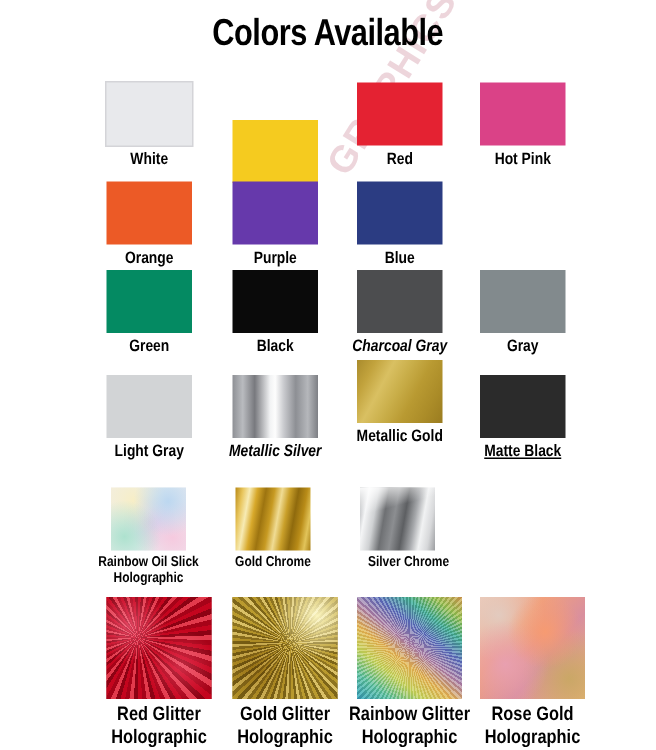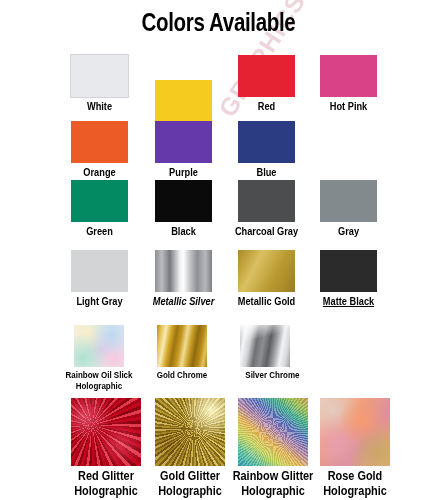--- a/index.html
+++ b/index.html
@@ -227,37 +227,37 @@
         <div class="caption">Blue</div>
       </div>
       <div class="swatch-cell row-std" style="left: 55px; top: 180px; width: 89px;">
         <div class="chip" style="width: 57px; height: 42px; background: rgb(4, 138, 98);"></div>
         <div class="caption">Green</div>
       </div>
       <div class="swatch-cell row-std" style="left: 139px; top: 180px; width: 89px;">
         <div class="chip" style="width: 57px; height: 42px; background: rgb(10, 10, 10);"></div>
         <div class="caption">Black</div>
       </div>
-      <div class="swatch-cell row-std" style="left: 222px; top: 180px; width: 89px;">
+      <div class="swatch-cell row-std" style="left: 222px; top: 180px; width: 89px; font-style: italic;">
         <div class="chip" style="width: 57px; height: 42px; background: rgb(76, 77, 79);"></div>
         <div class="caption">Charcoal Gray</div>
       </div>
       <div class="swatch-cell row-std" style="left: 304px; top: 180px; width: 89px;">
         <div class="chip" style="width: 57px; height: 42px; background: rgb(130, 138, 141);"></div>
         <div class="caption">Gray</div>
       </div>
       <div class="swatch-cell row-std" style="left: 55px; top: 250px; width: 89px;">
         <div class="chip" style="width: 57px; height: 42px; background: rgb(210, 212, 214);"></div>
         <div class="caption">Light Gray</div>
       </div>
       <div class="swatch-cell row-std" style="left: 139px; top: 250px; width: 89px; font-style: italic;">
         <div class="chip tex-metallic-silver" style="width: 57px; height: 42px;"></div>
         <div class="caption">Metallic Silver</div>
       </div>
-      <div class="swatch-cell row-std" style="left: 222px; top: 250px; width: 89px;">
+      <div class="swatch-cell row-std" style="left: 222px; top: 240px; width: 89px;">
         <div class="chip tex-metallic-gold" style="width: 57px; height: 42px;"></div>
         <div class="caption">Metallic Gold</div>
       </div>
       <div class="swatch-cell row-std" style="left: 304px; top: 250px; width: 89px; text-decoration: underline;">
         <div class="chip" style="width: 57px; height: 42px; background: rgb(43, 43, 43);"></div>
         <div class="caption">Matte Black</div>
       </div>
       <div class="swatch-cell row-chrome" style="left: 58px; top: 325px; width: 82px;">
         <div class="chip tex-oilslick" style="width: 50px; height: 42px;"></div>
         <div class="caption">Rainbow Oil Slick

